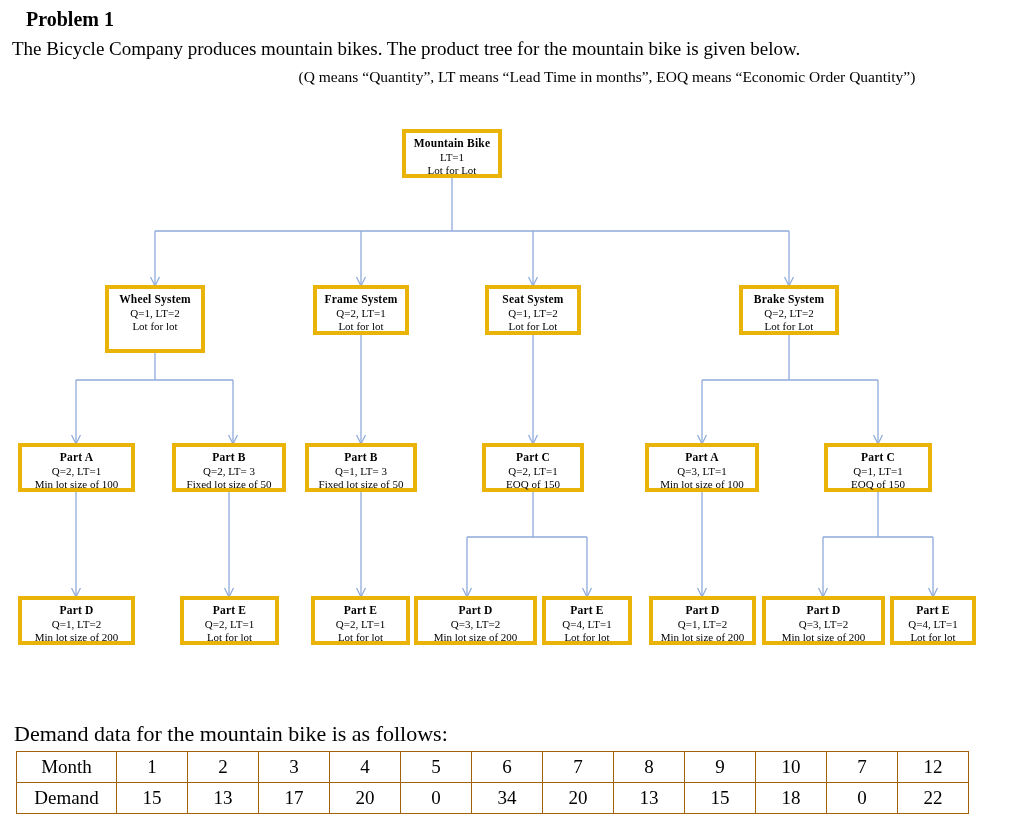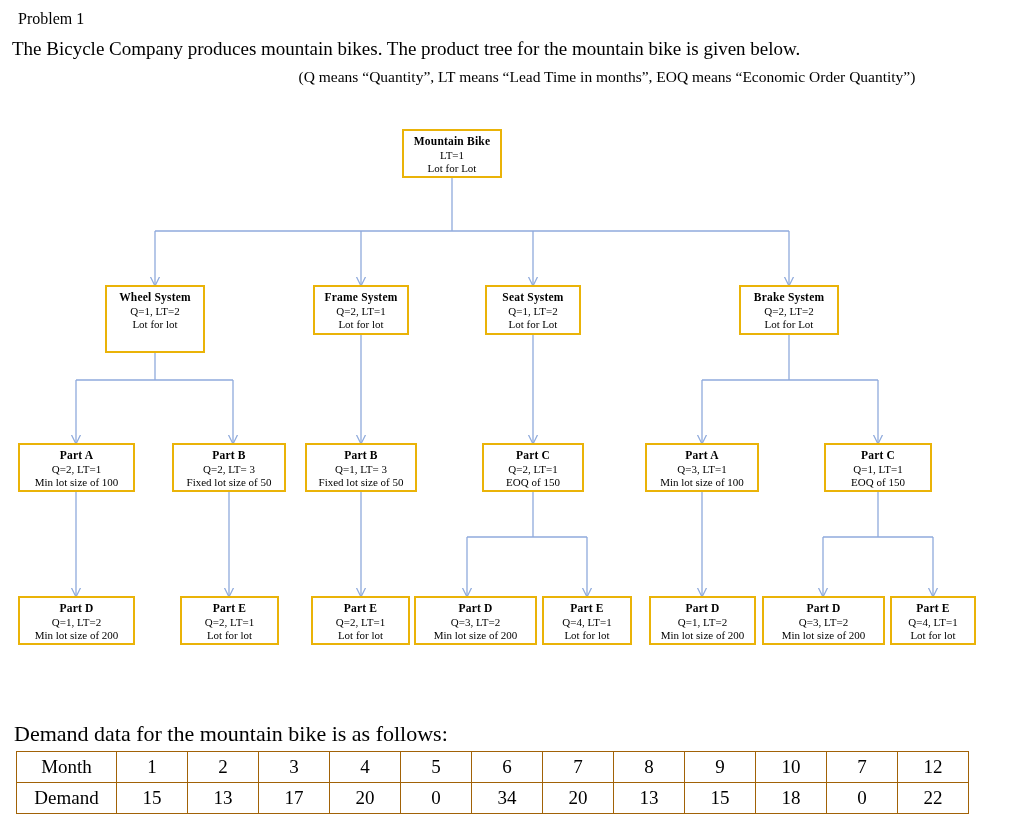--- a/index.html
+++ b/index.html
@@ -18,24 +18,24 @@
   }
 
   
   #header {
     position: absolute;
     left: 12px;
     top: 6px;
     width: 1000px;
   }
   #problem-title {
-    font-size: 16px;
-    font-weight: normal;
+    font-size: 20px;
+    font-weight: bold;
     line-height: 26px;
-    margin: 0 0 4px 6px;
+    margin: 0 0 4px 14px;
   }
   #intro-line {
     font-size: 19px;
     line-height: 26px;
     margin: 0;
     white-space: nowrap;
   }
   #legend-line {
     font-size: 15.5px;
     line-height: 22px;
@@ -56,21 +56,21 @@
   #tree-links {
     position: absolute;
     left: 0;
     top: 0;
     width: 1024px;
     height: 560px;
   }
   .node {
     position: absolute;
     box-sizing: border-box;
-    border: 2px solid #eab308;
+    border: 4px solid #eab308;
     background: #ffffff;
     text-align: center;
     font-size: 11px;
     line-height: 13.5px;
     padding-top: 4px;
     font-family: "Liberation Serif", "DejaVu Serif", serif;
   }
   .node .n-title {
     font-weight: bold;
     font-size: 11.5px;

